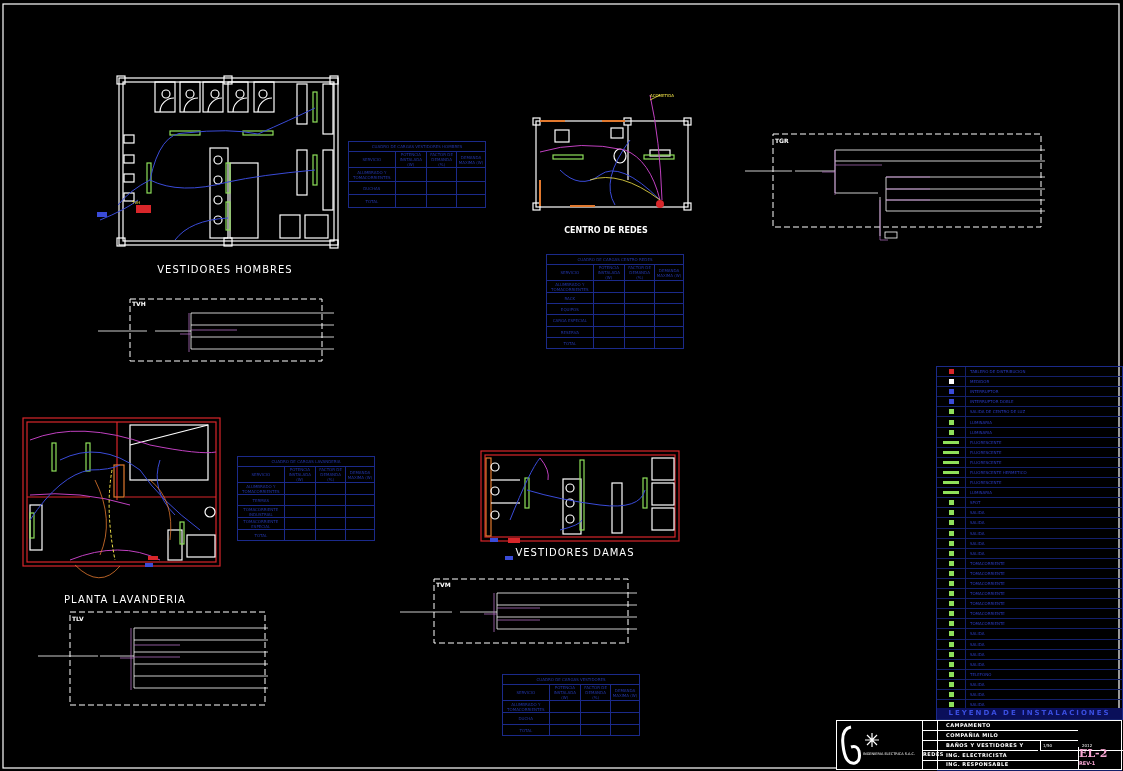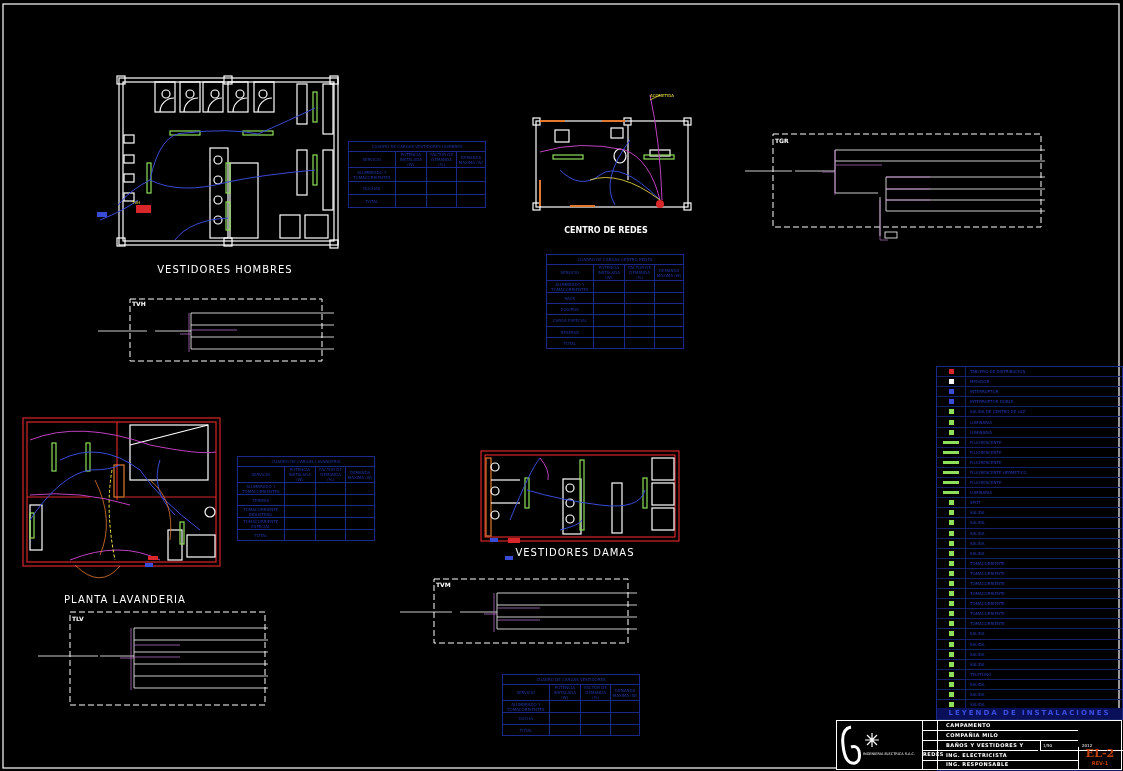--- a/index.html
+++ b/index.html
@@ -12,21 +12,21 @@
   .legend-row{display:flex;align-items:center;height:9.1px;border-bottom:1px solid #14206a;}
   .legend-sym{width:28px;height:100%;border-right:1px solid #14206a;display:flex;align-items:center;justify-content:center;}
   .legend-sym span{display:block;}
   .legend-txt{flex:1;padding-left:4px;font-size:4px;color:#2a3bc0;overflow:hidden;white-space:nowrap;}
   .legend-title{position:absolute;left:0;right:0;bottom:0;height:11px;background:#0a0f5a;color:#3a4ee0;font-size:7px;text-align:center;line-height:11px;letter-spacing:2px;font-weight:bold;}
   .title-block{position:absolute;left:836px;top:720px;width:284px;height:48px;border:1px solid #fff;background:#000;}
   .tb-logo{position:absolute;left:0;top:0;width:85px;height:48px;border-right:1px solid #fff;}
   .tb-row{position:absolute;left:86px;height:9px;border-bottom:1px solid #fff;width:155px;color:#fff;font-size:5px;line-height:9px;}
   .tb-row .k{display:inline-block;width:14px;font-size:3px;vertical-align:top;border-right:1px solid #fff;height:9px;}
   .tb-row .v{padding-left:8px;font-weight:bold;letter-spacing:.5px;}
-  .tb-code{position:absolute;right:0;top:26px;width:42px;height:22px;border-left:1px solid #fff;color:#c2410c;text-align:center;}
+  .tb-code{position:absolute;right:0;top:26px;width:42px;height:22px;border-left:1px solid #fff;color:#f9a8d4;}
   .tb-code .c{font-family:"DejaVu Serif",serif;font-weight:bold;font-size:11px;line-height:13px;}
   .tb-code .r{font-size:5px;font-weight:bold;}
 </style>
 </head>
 <body>
 
 <svg id="sheet" viewBox="0 0 1123 771" xmlns="http://www.w3.org/2000/svg">
 
   <rect x="3" y="4" width="1116" height="764" fill="none" stroke="#fff" stroke-width="1.2"></rect>
 

